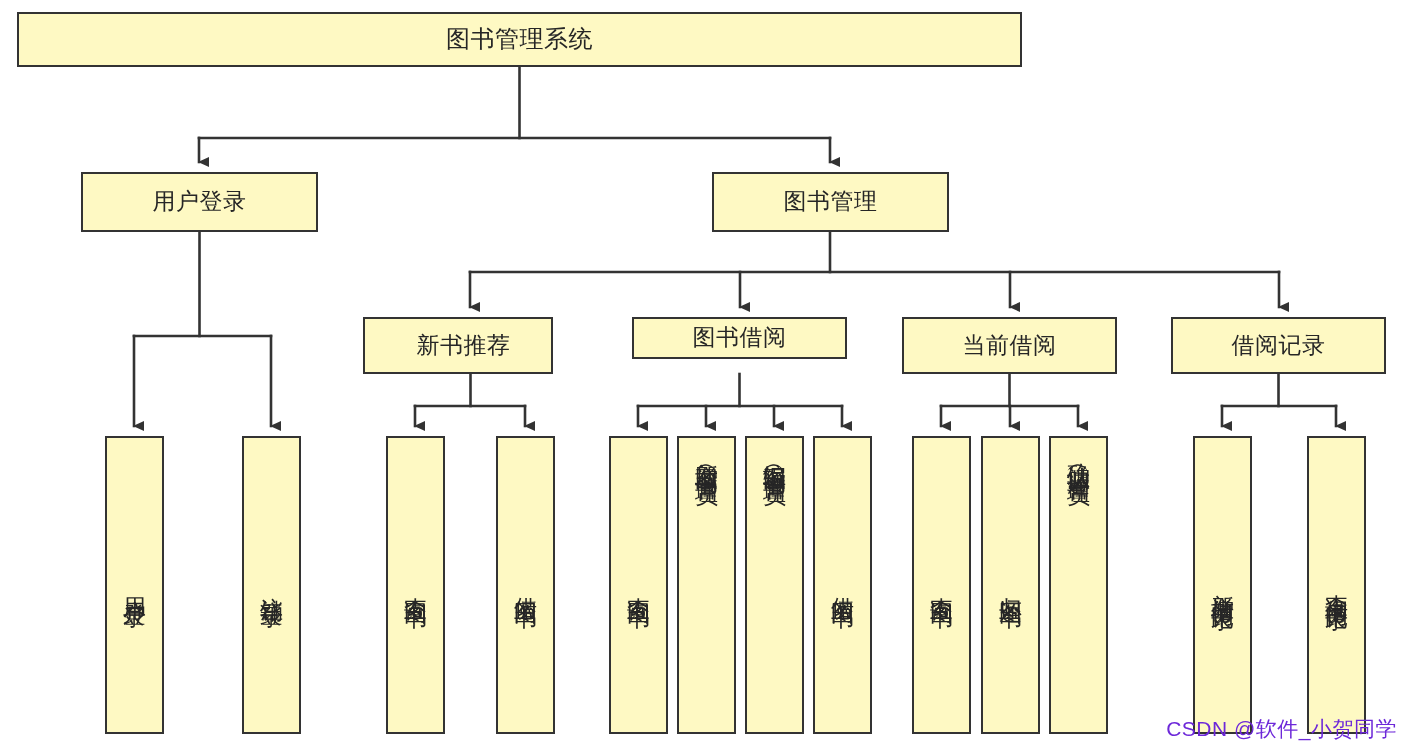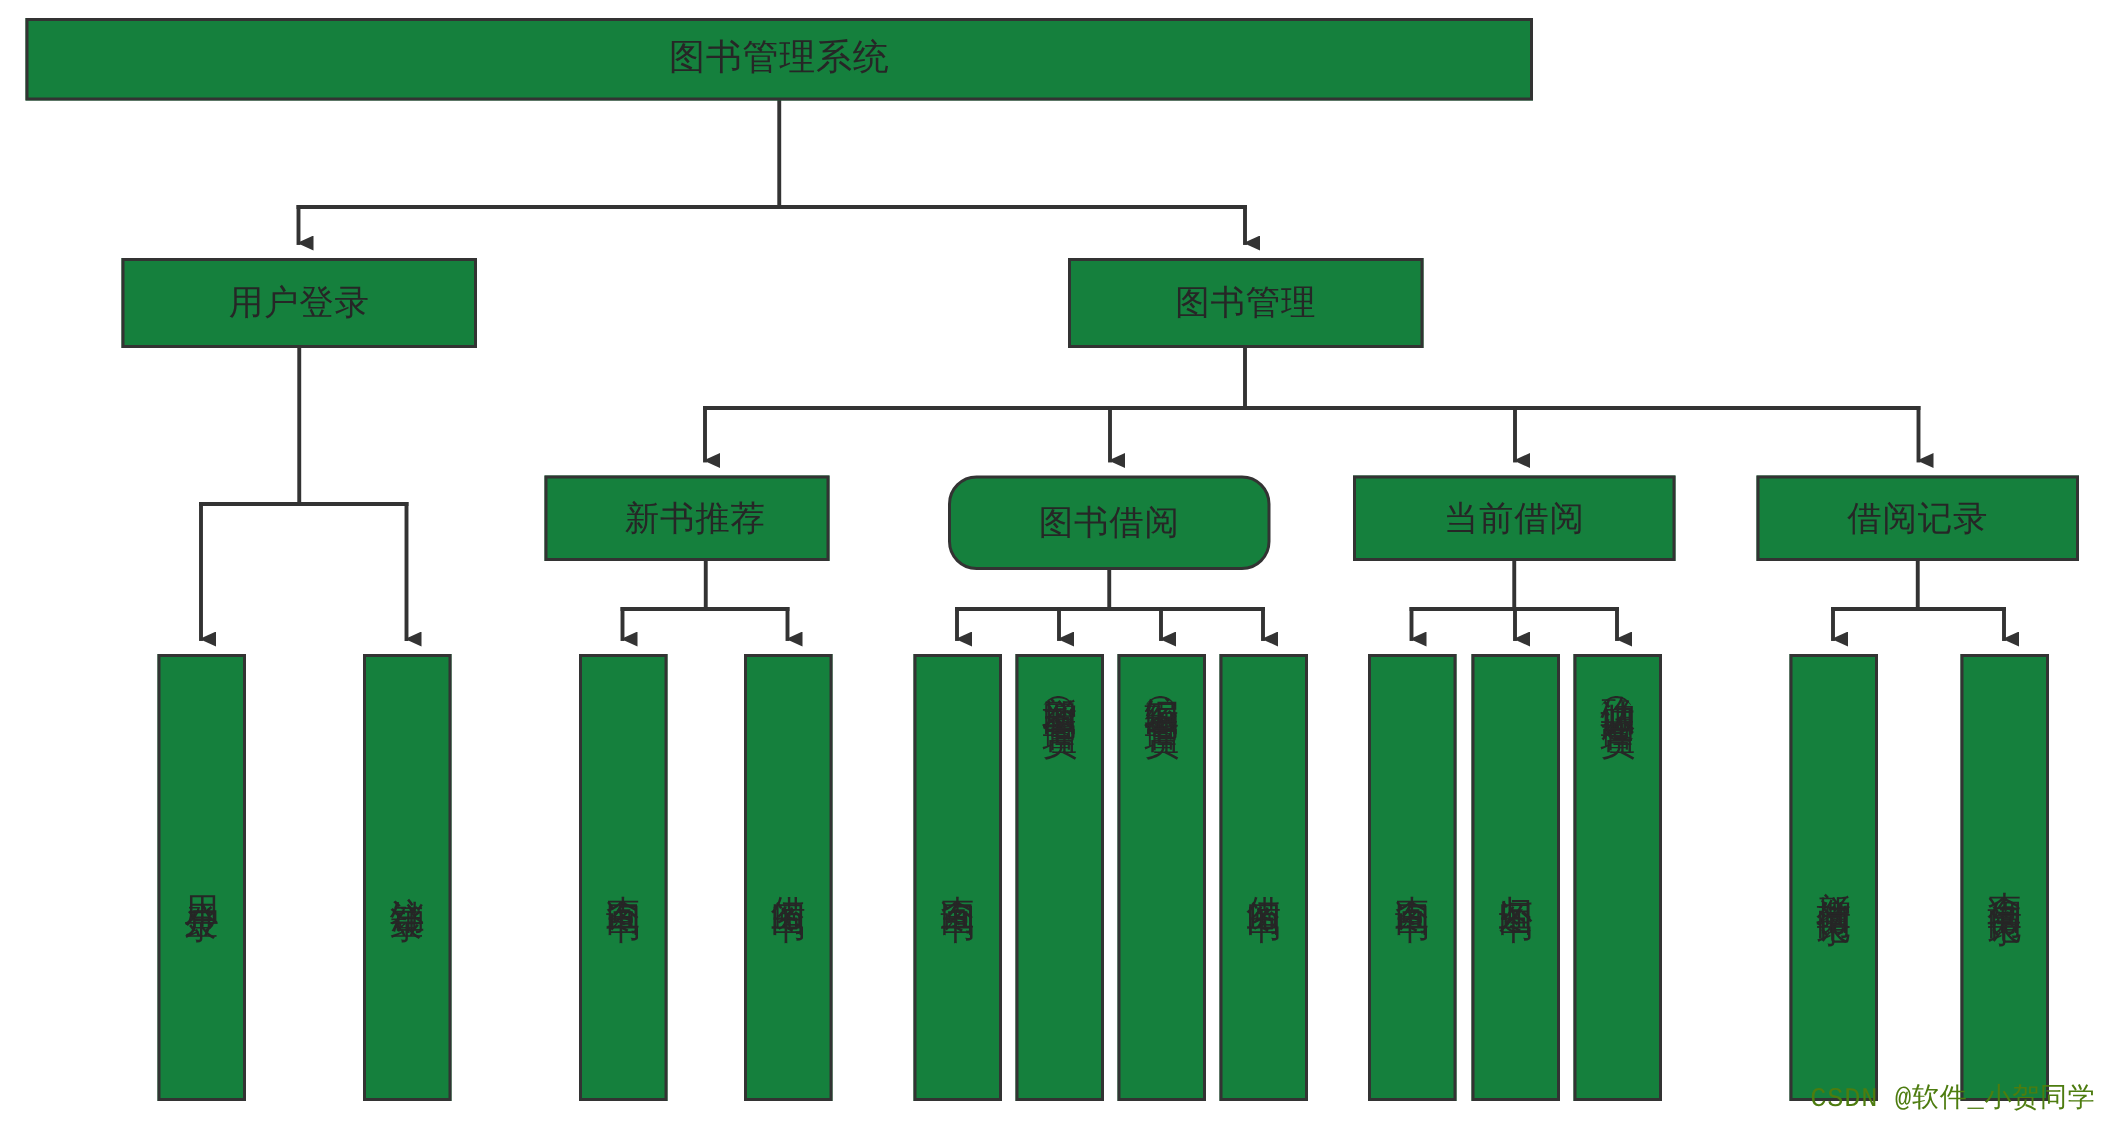--- a/index.html
+++ b/index.html
@@ -24,21 +24,21 @@
     left: 0;
     top: 0;
     width: 1405px;
     height: 747px;
     pointer-events: none;
   }
   .node {
     position: absolute;
     box-sizing: border-box;
     border: 2.5px solid #333333;
-    background: #15803d;
+    background: #fef9c3;
     display: flex;
     align-items: center;
     justify-content: center;
     text-align: center;
     z-index: 2;
   }
   .node .node-label {
     display: block;
     line-height: 1.18;
     letter-spacing: 0.5px;
@@ -67,27 +67,26 @@
     line-height: 1;
   }
   
   .node.leaf.center-text {
     align-items: center;
   }
   #watermark {
     position: absolute;
     right: 8px;
     bottom: 4px;
-    font-size: 18px;
-    color: #4d7c0f;
+    font-size: 21px;
+    color: #6d28d9;
     letter-spacing: 0.5px;
     white-space: nowrap;
     z-index: 3;
     user-select: none;
-    font-family: Liberation Mono, monospace;
   }
 </style>
 </head>
 <body>
 
 <div id="diagram-root">
 
   <svg id="edge-layer" viewBox="0 0 1405 747" width="1405" height="747" xmlns="http://www.w3.org/2000/svg">
     <defs>
       <marker id="arrowhead" markerWidth="10" markerHeight="11" refX="5" refY="10" orient="auto" markerUnits="userSpaceOnUse">
@@ -149,21 +148,21 @@
   </div>
 
   <div class="node branch horizontal" style="left:712px; top:172px; width:237px; height:60px;justify-content:center;">
     <span class="node-label">图书管理</span>
   </div>
 
   <div class="node category horizontal" style="left:363px; top:317px; width:190px; height:57px;padding-left:11px;">
     <span class="node-label">新书推荐</span>
   </div>
 
-  <div class="node category horizontal" style="left:632px; top:317px; width:215px; height:63px;border-radius:19px;">
+  <div class="node category horizontal" style="left:632px; top:317px; width:215px; height:42px;">
     <span class="node-label">图书借阅</span>
   </div>
 
   <div class="node category horizontal" style="left:902px; top:317px; width:215px; height:57px;font-family:Liberation Serif, serif;">
     <span class="node-label">当前借阅</span>
   </div>
 
   <div class="node category horizontal" style="left:1171px; top:317px; width:215px; height:57px;">
     <span class="node-label">借阅记录</span>
   </div>

